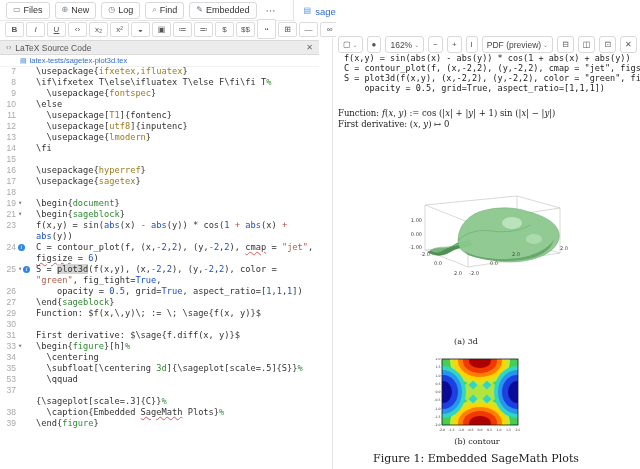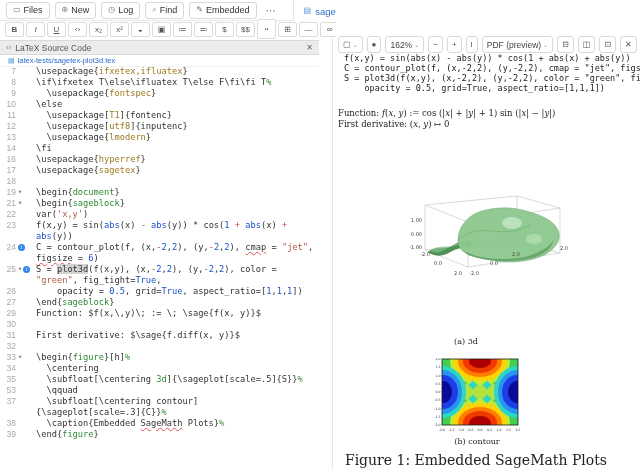--- a/index.html
+++ b/index.html
@@ -32,21 +32,21 @@
   .fmt-bold{font-weight:bold}.fmt-italic{font-style:italic}.fmt-underline{text-decoration:underline}
   .fmt-blockquote{font-size:11px;line-height:4px;padding-top:5px}
 
   
   .left-panel{position:absolute;left:0;top:40px;width:319px;bottom:0;overflow:hidden;background:#fff}
   .panel-header{height:13px;background:#ececec;border-top:1px solid #dadada;border-bottom:1px solid #dadada;
                 display:flex;align-items:center;padding:0 6px;font-size:8.5px;color:#555;gap:4px}
   .ph-ico{color:#888;font-size:8px}
   .ph-title{flex:1}
   .ph-close{color:#666;font-size:8px}
-  .path-bar{height:11px;display:flex;align-items:center;gap:3px;padding:0 8px;font-size:7.5px;
+  .path-bar{height:11px;display:flex;align-items:center;gap:3px;padding:0 20px;font-size:7.5px;
             border-bottom:1px solid #f2f2f2}
   .path-ico{color:#4a90d9;font-size:7px}
   .path-text{color:#2f6cd0}
   .code-area{position:absolute;top:26px;left:0;right:0;bottom:0;overflow:hidden;
              font-family:"DejaVu Sans Mono",monospace;font-size:8.7px}
   .code-row{display:flex;height:11px;line-height:11px}
   .ln{width:16px;text-align:right;color:#a9a9a9;font-size:8.5px;flex:none;
       font-family:"Liberation Sans",sans-serif}
   .marks{width:18px;flex:none;display:flex;align-items:center;gap:1px;padding-left:2px;height:11px}
   .fold{color:#777;font-size:7px;line-height:11px}
@@ -76,21 +76,21 @@
   .pdf-code{position:absolute;left:8px;top:53px;font-family:"DejaVu Sans Mono",monospace;font-size:8.5px;
             line-height:10px;color:#222;white-space:pre;width:296px;overflow:hidden}
   .math-line{position:absolute;left:2px;font-family:"DejaVu Serif",serif;font-size:8.5px;color:#222;white-space:pre}
   .m-r{font-style:normal}.m-i{font-style:italic}
   .fig-svg{position:absolute}
   .caption{position:absolute;font-family:"DejaVu Serif",serif;font-size:8px;color:#222;
            text-align:center;width:180px}
   .cap-a{left:40px;top:337px}
   .cap-b{left:51px;top:437px}
   .fig-caption{position:absolute;left:0;top:452px;width:280px;text-align:center;
-               font-family:"DejaVu Serif",serif;font-size:14px;color:#222}
+               font-family:"DejaVu Serif",serif;font-size:11px;color:#222}
   .p3tick{font-family:"DejaVu Sans",sans-serif;font-size:5px;fill:#444}
   .ctick{font-family:"DejaVu Sans",sans-serif;font-size:3.2px;fill:#333}
 </style>
 </head>
 <body>
 
 <div class="topbar">
   <div id="topbar-buttons" class="tb-group">
       <div class="tb-btn">
         <span class="tb-ico">▭</span>
@@ -203,20 +203,25 @@
         <span class="ln">13</span>
         <span class="marks"></span>
         <span class="code-text"><span class="tok-c">  \usepackage{</span><span class="tok-a">lmodern</span><span class="tok-c">}</span></span>
       </div>
       <div class="code-row">
         <span class="ln">14</span>
         <span class="marks"></span>
         <span class="code-text"><span class="tok-c">\fi</span></span>
       </div>
       <div class="code-row">
+        <span class="ln">15</span>
+        <span class="marks"></span>
+        <span class="code-text"></span>
+      </div>
+      <div class="code-row">
         <span class="ln">16</span>
         <span class="marks"></span>
         <span class="code-text"><span class="tok-c">\usepackage{</span><span class="tok-a">hyperref</span><span class="tok-c">}</span></span>
       </div>
       <div class="code-row">
         <span class="ln">17</span>
         <span class="marks"></span>
         <span class="code-text"><span class="tok-c">\usepackage{</span><span class="tok-a">sagetex</span><span class="tok-c">}</span></span>
       </div>
       <div class="code-row">
@@ -230,25 +235,20 @@
           <span class="fold">▾</span>
         </span>
         <span class="code-text"><span class="tok-c">\begin{</span><span class="tok-e">document</span><span class="tok-c">}</span></span>
       </div>
       <div class="code-row">
         <span class="ln">21</span>
         <span class="marks">
           <span class="fold">▾</span>
         </span>
         <span class="code-text"><span class="tok-c">\begin{</span><span class="tok-e">sageblock</span><span class="tok-c">}</span></span>
-      </div>
-      <div class="code-row">
-        <span class="ln">22</span>
-        <span class="marks"></span>
-        <span class="code-text"><span class="tok-p">var(</span><span class="tok-s">'x,y'</span><span class="tok-p">)</span></span>
       </div>
       <div class="code-row">
         <span class="ln">23</span>
         <span class="marks"></span>
         <span class="code-text"><span class="tok-p">f(x,y) = sin(</span><span class="tok-n">abs</span><span class="tok-p">(x) </span><span class="tok-o">-</span><span class="tok-p"> </span><span class="tok-n">abs</span><span class="tok-p">(y)) * cos(</span><span class="tok-n">1</span><span class="tok-p"> </span><span class="tok-o">+</span><span class="tok-p"> </span><span class="tok-n">abs</span><span class="tok-p">(x) </span><span class="tok-o">+</span></span>
       </div>
       <div class="code-row">
         <span class="ln"></span>
         <span class="marks"></span>
         <span class="code-text"><span class="tok-n">abs</span><span class="tok-p">(y))</span></span>
@@ -297,25 +297,20 @@
         <span class="ln">30</span>
         <span class="marks"></span>
         <span class="code-text"></span>
       </div>
       <div class="code-row">
         <span class="ln">31</span>
         <span class="marks"></span>
         <span class="code-text"><span class="tok-p">First derivative: $\sage{f.diff(x, y)}$</span></span>
       </div>
       <div class="code-row">
-        <span class="ln">32</span>
-        <span class="marks"></span>
-        <span class="code-text"></span>
-      </div>
-      <div class="code-row">
         <span class="ln">33</span>
         <span class="marks">
           <span class="fold">▾</span>
         </span>
         <span class="code-text"><span class="tok-c">\begin{</span><span class="tok-e">figure</span><span class="tok-c">}[h]</span><span class="tok-g">%</span></span>
       </div>
       <div class="code-row">
         <span class="ln">34</span>
         <span class="marks"></span>
         <span class="code-text"><span class="tok-c">  \centering</span></span>
@@ -326,21 +321,20 @@
         <span class="code-text"><span class="tok-c">  \subfloat[\centering </span><span class="tok-e">3d</span><span class="tok-c">]{\sageplot[scale=.5]{S}}</span><span class="tok-g">%</span></span>
       </div>
       <div class="code-row">
         <span class="ln">53</span>
         <span class="marks"></span>
         <span class="code-text"><span class="tok-c">  \qquad</span></span>
       </div>
       <div class="code-row">
         <span class="ln">37</span>
         <span class="marks"></span>
-        <span class="code-text"><span class="tok-c">  \subfloat[\centering contour]</span></span>
       </div>
       <div class="code-row">
         <span class="ln"></span>
         <span class="marks"></span>
         <span class="code-text"><span class="tok-c">{\sageplot[scale=.3]{C}}</span><span class="tok-g">%</span></span>
       </div>
       <div class="code-row">
         <span class="ln">38</span>
         <span class="marks"></span>
         <span class="code-text"><span class="tok-c">  \caption{Embedded </span><span class="tok-w">SageMath</span><span class="tok-c"> Plots}</span><span class="tok-g">%</span></span>

